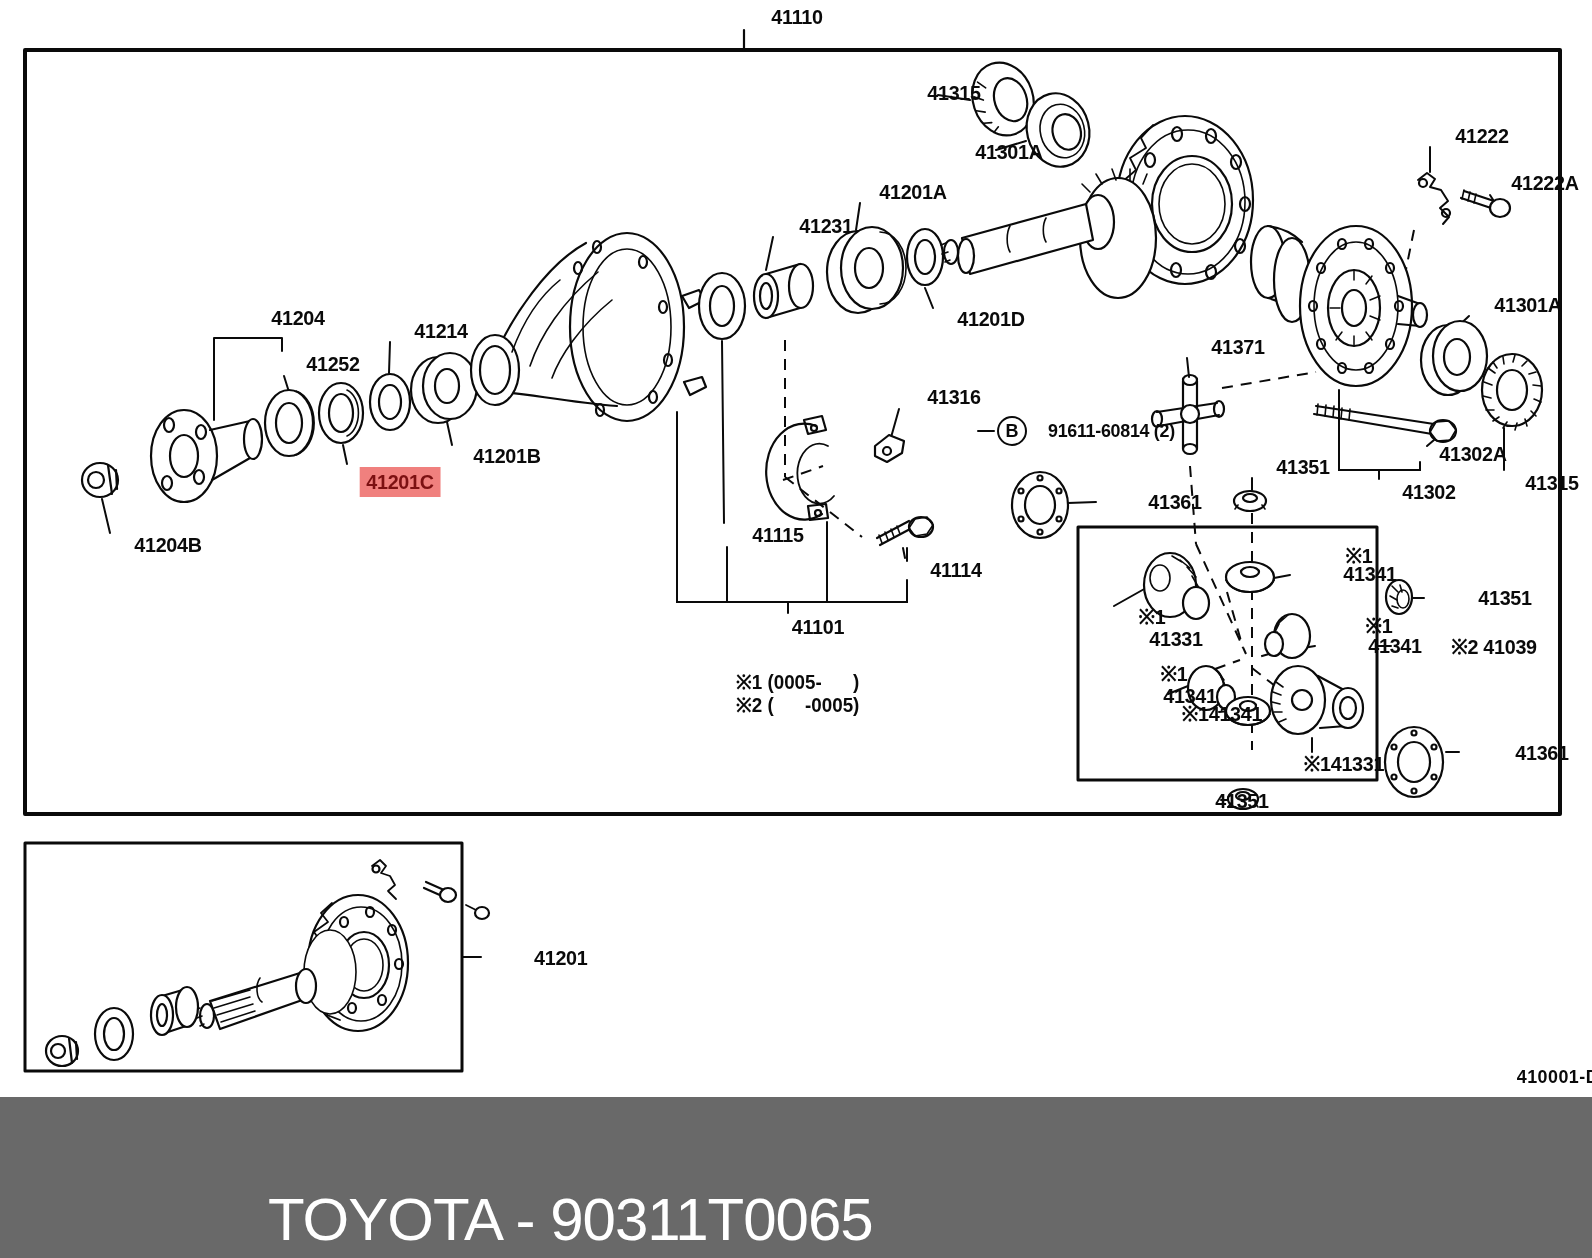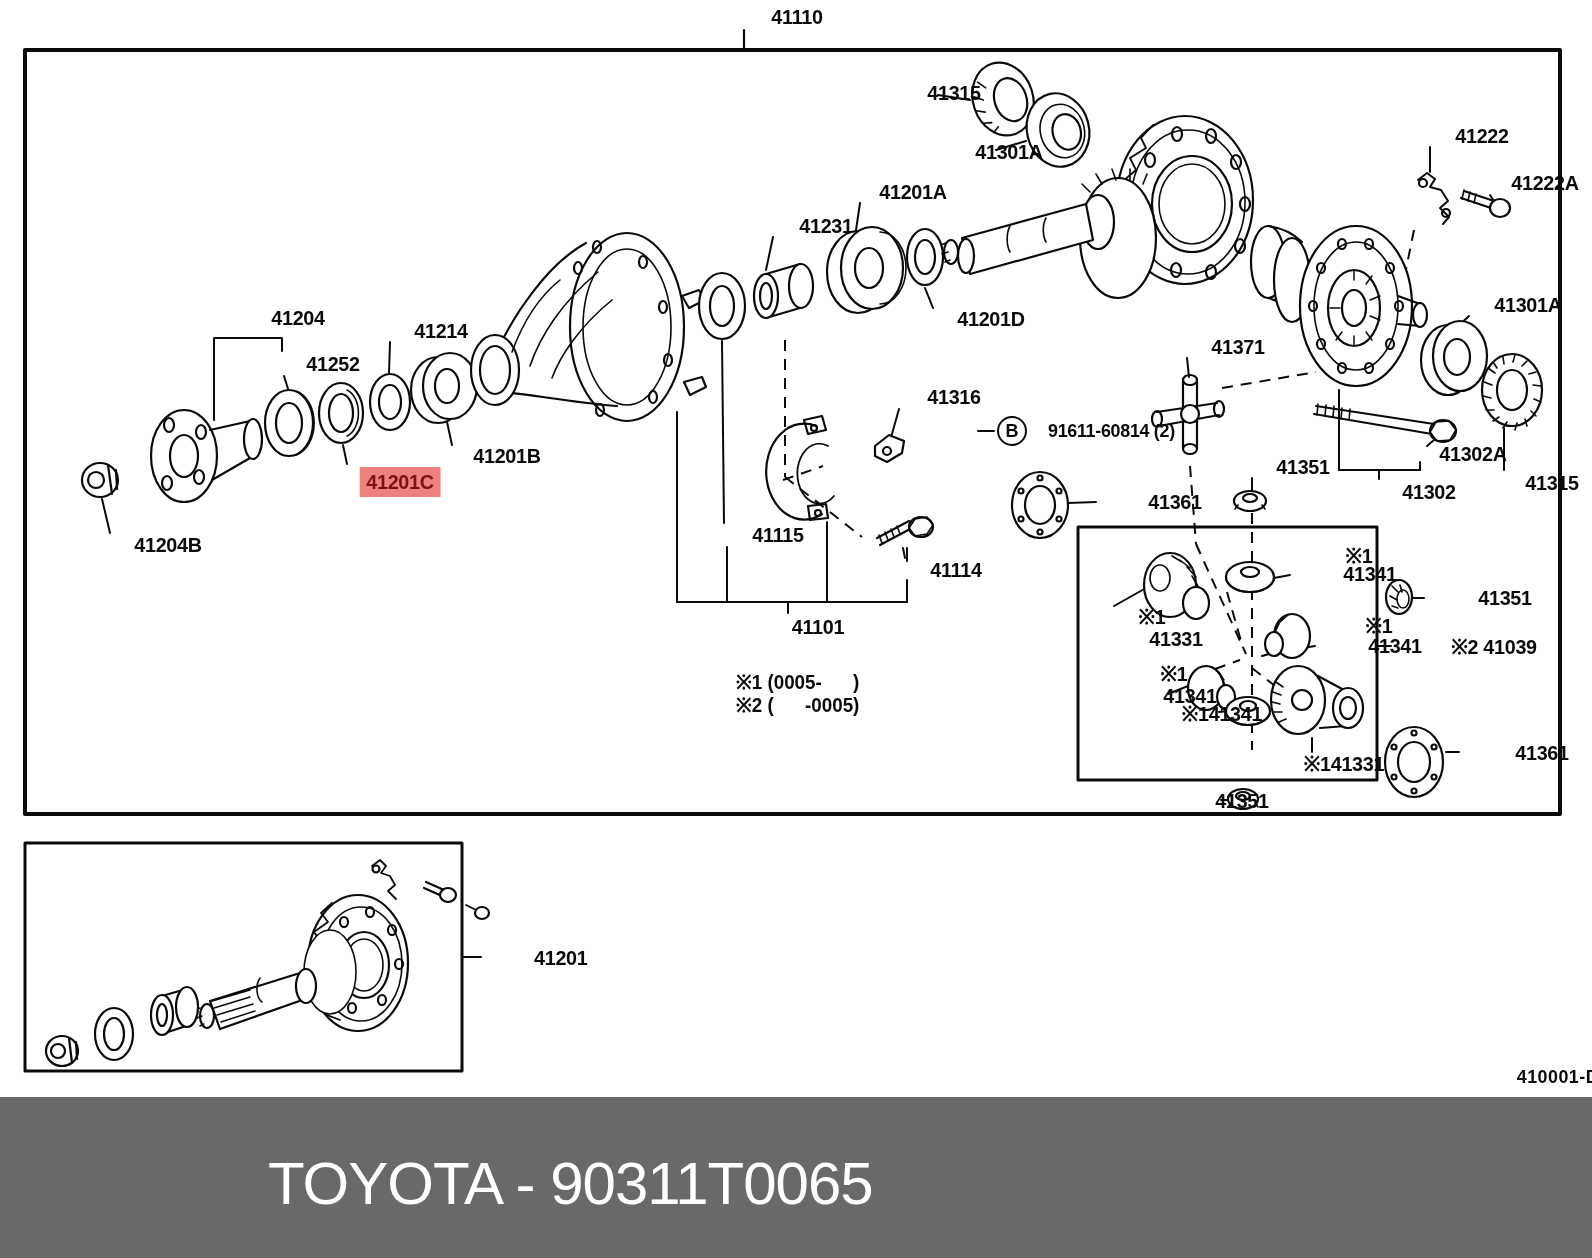--- a/index.html
+++ b/index.html
@@ -14,21 +14,21 @@
   .lbl.small{font-size:19px;}
   .lbl.note{font-size:20px;letter-spacing:0;}
   .lbl.doc{font-size:19px;letter-spacing:.5px;}
   .lbl.highlight{padding:3px 7px;}
   .lbl.circled{width:26px;height:26px;border:2.5px solid #0a0a0a;border-radius:50%;
        display:flex;align-items:center;justify-content:center;font-size:18px;
        transform:translate(-50%,-50%);letter-spacing:0;}
   .footer{position:absolute;left:0;top:1097px;width:1592px;height:161px;}
   .footer span{position:absolute;top:86px;transform:translateY(-50%);color:#fff;
        font:400 60px "Liberation Sans",sans-serif;letter-spacing:-1px;white-space:pre;}
-  .f-left{left:268px;}
+  .f-left{left:268px;margin-top:36px;}
   .f-right{left:1019px;}
   g.draw{fill:none;stroke:#0a0a0a;stroke-width:2.2;stroke-linecap:round;stroke-linejoin:round;}
   g.lead{fill:none;stroke:#0a0a0a;stroke-width:2;stroke-linecap:round;}
   g.dash{fill:none;stroke:#0a0a0a;stroke-width:2;stroke-dasharray:11 8;stroke-linecap:butt;}
   .wf{fill:#ffffff;}
 </style>
 </head>
 <body>
 
 <div id="page">

